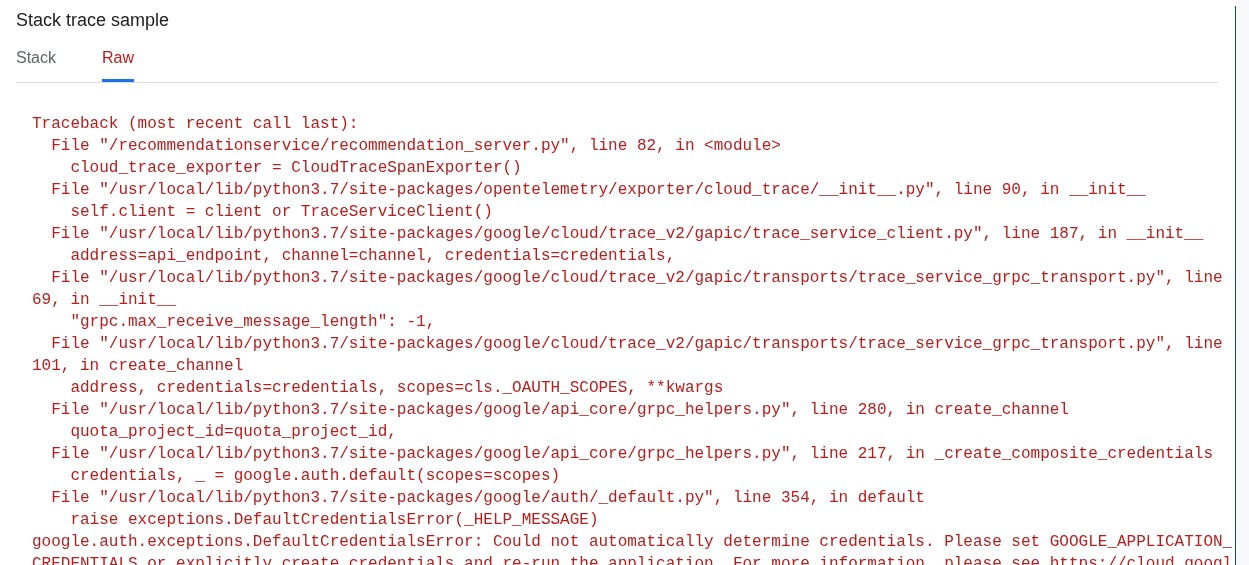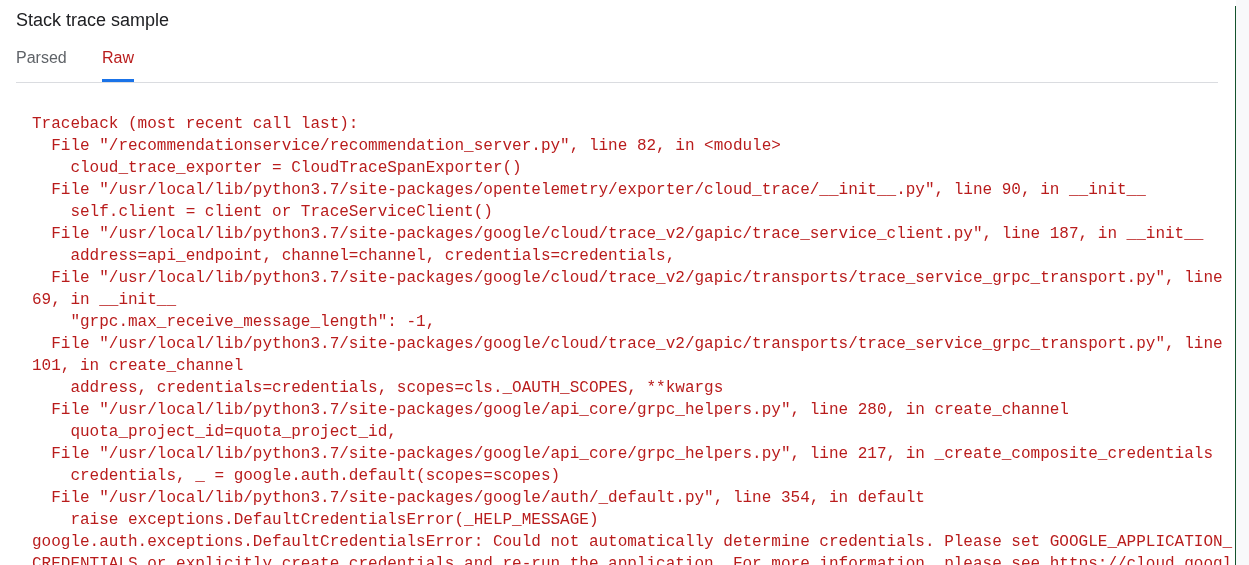--- a/index.html
+++ b/index.html
@@ -79,21 +79,21 @@
       word-break: break-all;
     }
   </style>
 </head>
 <body>
 
 <div class="panel">
   <div class="title">Stack trace sample</div>
 
   <div class="tabs">
-    <div class="tab parsed">Parsed</div>
+    <div class="tab parsed">Stack</div>
     <div class="tab raw">Raw</div>
   </div>
 
   <pre class="trace">Traceback (most recent call last):
   File "/recommendationservice/recommendation_server.py", line 82, in &lt;module&gt;
     cloud_trace_exporter = CloudTraceSpanExporter()
   File "/usr/local/lib/python3.7/site-packages/opentelemetry/exporter/cloud_trace/__init__.py", line 90, in __init__
     self.client = client or TraceServiceClient()
   File "/usr/local/lib/python3.7/site-packages/google/cloud/trace_v2/gapic/trace_service_client.py", line 187, in __init__
     address=api_endpoint, channel=channel, credentials=credentials,

